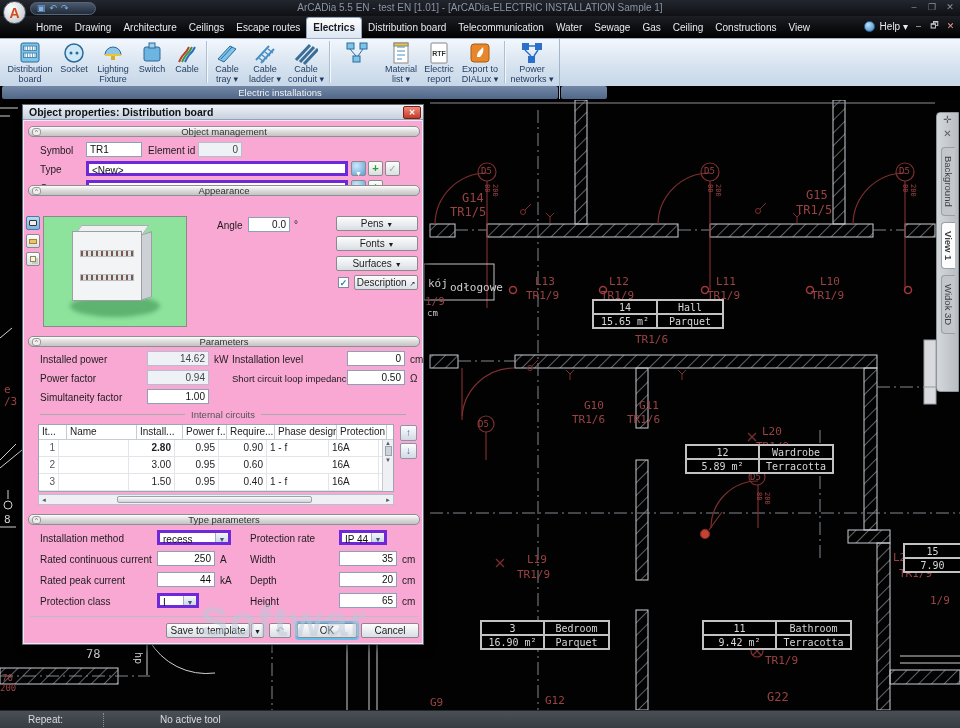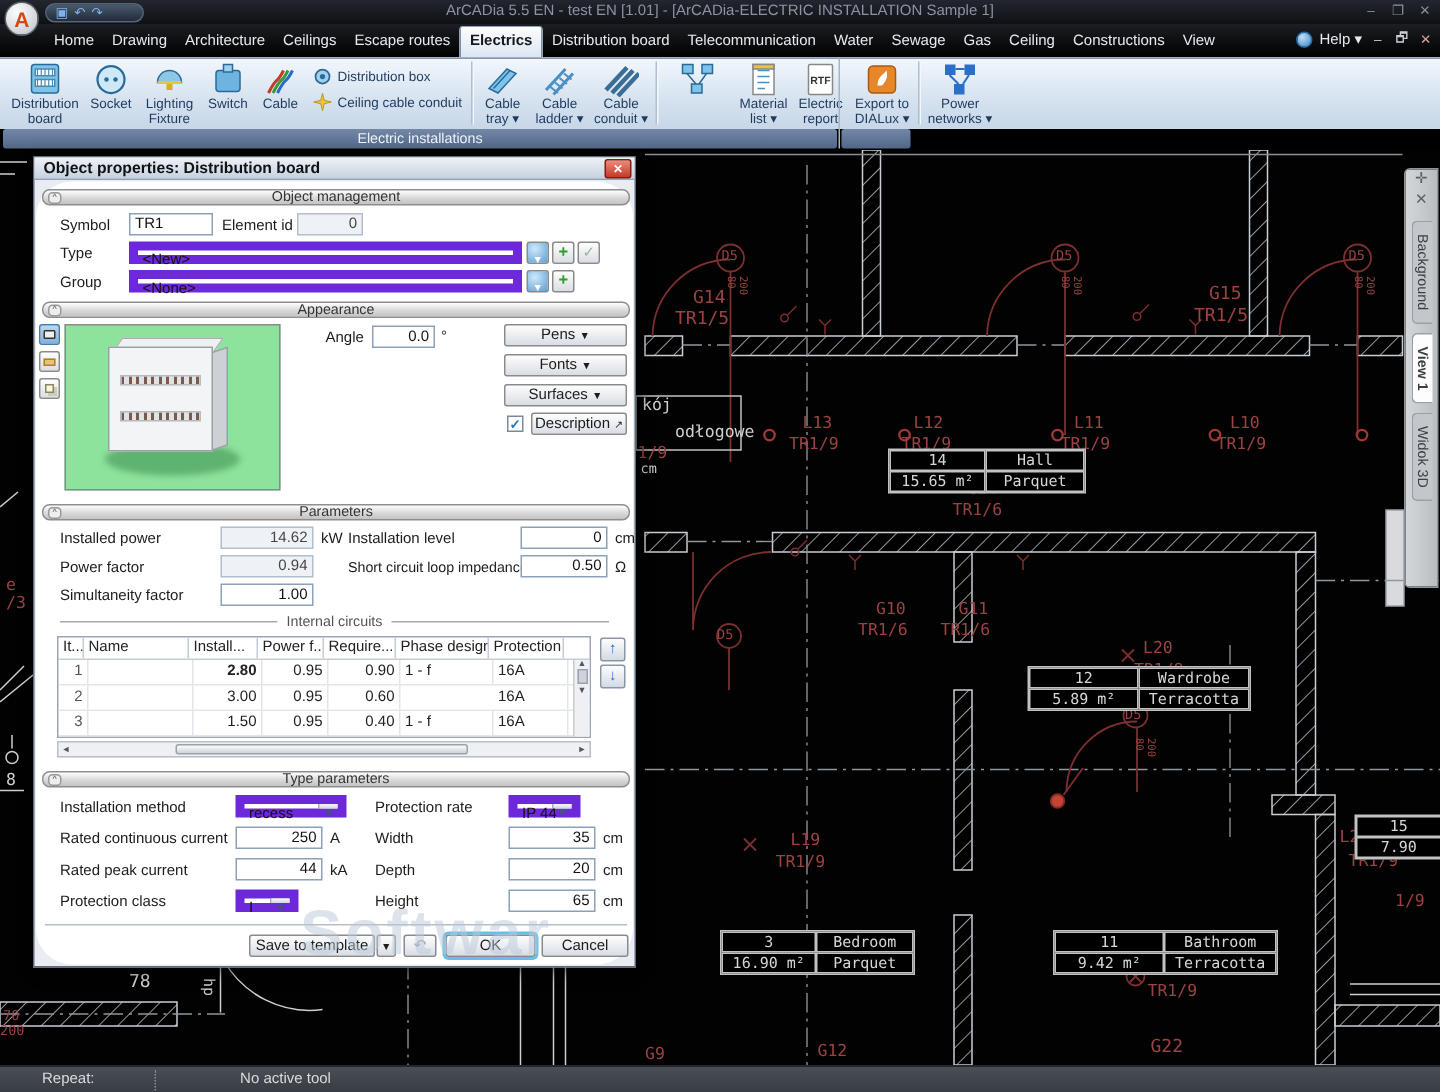--- a/index.html
+++ b/index.html
@@ -81,33 +81,33 @@
 
   
   #dialog { position:absolute; left:22px; top:104px; width:402px; height:541px;
     background:#e9edf3; border:1px solid #5f6a78; box-shadow:2px 3px 8px rgba(0,0,0,.6); z-index:10; }
   #dlg-title { position:absolute; left:0; top:0; width:100%; height:15px;
     background:linear-gradient(#eef2f7,#c6d1df); border-bottom:1px solid #93a2b4;
     font-size:10.5px; color:#101214; padding-left:6px; line-height:15px; font-weight:bold; }
   #dlg-close { position:absolute; right:2px; top:1px; width:18px; height:13px; border-radius:2px;
     background:linear-gradient(#ef8a7a,#c23a2a); border:1px solid #7e1e12; color:#fff;
     font-size:8px; text-align:center; line-height:12px; font-weight:bold; }
-  #dlg-body { position:absolute; left:1px; top:16px; right:1px; bottom:1px; background:#ffffff;border-radius:24px; }
+  #dlg-body { position:absolute; left:1px; top:16px; right:1px; bottom:1px; background:#f9a8d4; }
   
   .secbar { position:absolute; left:4px; width:392px; height:11px; border-radius:5px;
     background:linear-gradient(#fefefe,#d9d9d9 55%,#c3c3c3); border:1px solid #8e8e8e;
     font-size:9.5px; color:#333; text-align:center; line-height:10px; }
   .secchip { position:absolute; left:3px; top:1px; width:9px; height:8px; border-radius:3px;
     background:#eee; border:1px solid #999; font-size:6px; line-height:7px; text-align:center; color:#555; }
   .dlbl { position:absolute; font-size:10px; color:#1c1c1c; white-space:nowrap; }
   .dinp { position:absolute; height:15px; border:1px solid #8ca0b8; background:#fff;
     font-family:"Liberation Sans",sans-serif; font-size:10px; color:#111; padding:0 3px; }
   .dinp.num { text-align:right; }
   .dinp.dis { background:#eef1f5; color:#444; border-color:#b4bfcc; }
-  .combo { position:absolute; height:15px; border:6px solid #6d28d9; background:#fff;
+  .combo { position:absolute; height:15px; border:3px solid #6d28d9; background:#fff;
     font-size:10px; color:#111; line-height:13px; padding-left:3px; }
   .combo .arr { position:absolute; right:0; top:0; bottom:0; width:13px;
     background:linear-gradient(#f4f7fa,#cfd9e4); border-left:1px solid #9fb0c2;
     color:#3a5a7a; font-size:7px; text-align:center; line-height:13px; }
   .sqbtn { position:absolute; width:15px; height:15px; border:1px solid #8a8a8a; border-radius:2px;
     background:linear-gradient(#fdfdfd,#dadee3); text-align:center; }
   .btn3d { position:absolute; height:15px; border:1px solid #8a8a8a; border-radius:2px;
     background:linear-gradient(#fdfdfd,#d9dee5); font-size:10px; color:#1c1c1c;
     text-align:center; line-height:14px; }
   .divider-lbl { position:absolute; display:flex; align-items:center; gap:6px;
@@ -226,35 +226,20 @@
             </svg></span>
           <span class="rlb">Switch</span>
         </div>
         <div class="rib-big" style="width: 34px;">
           <span class="ric"><svg width="24" height="24" viewBox="0 0 24 24">
               <path d="M4 21 C10 9 9 16 14 6" stroke="#c23a2a" fill="none" stroke-width="2"></path>
               <path d="M7 21 C13 9 12 16 17 6" stroke="#3a9a3a" fill="none" stroke-width="2"></path>
               <path d="M10 21 C16 9 15 16 20 6" stroke="#2a6ac0" fill="none" stroke-width="2"></path>
             </svg></span>
           <span class="rlb">Cable</span>
-        </div>
-        <div class="small-col">
-          <div class="rib-small">
-            <span class="ric"><svg width="14" height="14" viewBox="0 0 24 24">
-                <circle cx="12" cy="12" r="8" fill="#9fd0ec" stroke="#2a6a9a" stroke-width="2"></circle>
-                <circle cx="12" cy="12" r="3" fill="#2a6a9a"></circle>
-              </svg></span>
-            <span class="rlb">Distribution box</span>
-          </div>
-          <div class="rib-small">
-            <span class="ric"><svg width="14" height="14" viewBox="0 0 24 24">
-                <path d="M12 2 L14 10 L22 12 L14 14 L12 22 L10 14 L2 12 L10 10 Z" fill="#e8c53a" stroke="#b89010"></path>
-              </svg></span>
-            <span class="rlb">Ceiling cable conduit</span>
-          </div>
         </div>
         <div class="vsep"></div>
         <div class="rib-big" style="width: 36px;">
           <span class="ric"><svg width="24" height="24" viewBox="0 0 24 24">
               <path d="M3 18 L15 5 L21 8 L9 21 Z" fill="#7ec3e8" stroke="#2a6a9a"></path>
               <path d="M6 18 L17 6" stroke="#2a6a9a"></path>
             </svg></span>
           <span class="rlb">Cable tray ▾</span>
         </div>
         <div class="rib-big" style="width: 40px;">
@@ -479,21 +464,21 @@
         <span class="cad-label" style="left: 767px; top: 591px; font-size: 12px; color: rgb(155, 67, 67);">G22</span>
         <span class="cad-label" style="left: 430px; top: 597px; font-size: 11px; color: rgb(155, 67, 67);">G9</span>
         <span class="cad-label" style="left: 930px; top: 495px; font-size: 11px; color: rgb(155, 67, 67);">1/9</span>
         <span class="cad-label" style="left: 4px; top: 284px; font-size: 11px; color: rgb(155, 67, 67);">e</span>
         <span class="cad-label" style="left: 4px; top: 296px; font-size: 11px; color: rgb(155, 67, 67);">/3</span>
         <span class="cad-label" style="left: 4px; top: 414px; font-size: 11px; color: rgb(207, 207, 207);">8</span>
         <span class="cad-label" style="left: 2px; top: 574px; font-size: 9px; color: rgb(155, 67, 67);">70</span>
         <span class="cad-label" style="left: 0px; top: 584px; font-size: 9px; color: rgb(155, 67, 67);">200</span>
         <span class="cad-label" style="left: 86px; top: 548px; font-size: 12px; color: rgb(207, 207, 207);">78</span>
         <span class="cad-label" style="left: 143px; top: 552px; font-size: 10px; color: rgb(207, 207, 207); transform: rotate(90deg);">hp</span>
-        <span class="cad-label" style="left: 428px; top: 164px; font-size: 11px; color: rgb(207, 207, 207);">kój</span>
+        <span class="cad-label" style="left: 428px; top: 178px; font-size: 11px; color: rgb(207, 207, 207);">kój</span>
         <span class="cad-label" style="left: 404px; top: 182px; font-size: 11px; color: rgb(207, 207, 207); padding-left: 46px;">odłogowe</span>
         <span class="cad-label" style="left: 425px; top: 196px; font-size: 11px; color: rgb(155, 67, 67);">1/9</span>
         <span class="cad-label" style="left: 427px; top: 209px; font-size: 9px; color: rgb(207, 207, 207);">cm</span>
       </div>
     <div id="cad-tables">
         <div class="cad-table" style="left: 592px; top: 199px;">
           <div class="tr">
             <div class="td" style="width: 64px;">14</div>
             <div class="td" style="width: 66px;">Hall</div>
           </div>
@@ -568,21 +553,21 @@
         <span>&lt;New&gt;</span></div>
       <div class="sqbtn" style="left:327px;top:40px;background:radial-gradient(circle at 35% 30%,#cfe8fa,#5a9fd4)"><span style="font-size:7px;color:#fff">▼</span></div>
       <div class="sqbtn" style="left:344px;top:40px;color:#2e9e2e;font-weight:bold;font-size:11px;line-height:13px">+</div>
       <div class="sqbtn" style="left:361px;top:40px;color:#9ab29a;font-size:10px;line-height:13px">✓</div>
       <div class="dlbl" style="left:16px;top:62px">Group</div>
       <div class="combo" style="left:62px;top:59px;width:262px">
         <span>&lt;None&gt;</span></div>
       <div class="sqbtn" style="left:327px;top:59px;background:radial-gradient(circle at 35% 30%,#cfe8fa,#5a9fd4)"><span style="font-size:7px;color:#fff">▼</span></div>
       <div class="sqbtn" style="left:344px;top:59px;color:#2e9e2e;font-weight:bold;font-size:11px;line-height:13px">+</div>
 
-      <div class="secbar" style="top:80px">
+      <div class="secbar" style="top:64px">
         <span class="secchip">^</span>
         <span>Appearance</span></div>
       <div class="sqbtn" style="left:2px;top:95px;width:14px;height:14px;background:linear-gradient(#bcd8f0,#7fb2dd);border-color:#4a7aa8">
         <span style="display:block;margin:3px auto 0;width:8px;height:6px;border:1px solid #333;border-radius:1px;background:#eee"></span>
         </div>
       <div class="sqbtn" style="left:2px;top:113px;width:14px;height:14px">
         <span style="display:block;margin:4px auto 0;width:8px;height:5px;background:#e8c56a;border:1px solid #a8852a"></span>
         </div>
       <div class="sqbtn" style="left:2px;top:131px;width:14px;height:14px">
         <span style="display:block;margin:3px auto 0;width:6px;height:6px;border:1px solid #886;background:#fdf6d8;box-shadow:2px 2px 0 #ccb"></span>
@@ -626,21 +611,21 @@
       <div class="dlbl" style="left:16px;top:271px">Simultaneity factor</div>
       <input class="dinp num" style="left: 123px; top: 268px; width: 62px;" readonly="" value="1.00">
 
       <div class="divider-lbl" style="left:16px;top:288px;width:366px">
         <span>Internal circuits</span>
         </div>
 
       <div id="ctable" style="left:14px;top:303px;width:356px;height:68px">
         <div id="crows">
             <div class="crow head">
-              <div class="ccell" style="width: 17px;">It...</div>
+              <div class="ccell" style="width: 28px;">It...</div>
               <div class="ccell" style="width: 70px;">Name</div>
               <div class="ccell" style="width: 46px;">Install...</div>
               <div class="ccell" style="width: 44px;">Power f...</div>
               <div class="ccell" style="width: 48px;">Require...</div>
               <div class="ccell" style="width: 62px;">Phase design</div>
               <div class="ccell" style="width: 50px;">Protection</div>
             </div>
             <div class="crow">
               <div class="ccell" style="width: 20px; text-align: right; color: rgb(85, 85, 85);">1</div>
               <div class="ccell" style="width: 70px; text-align: left;"></div>

